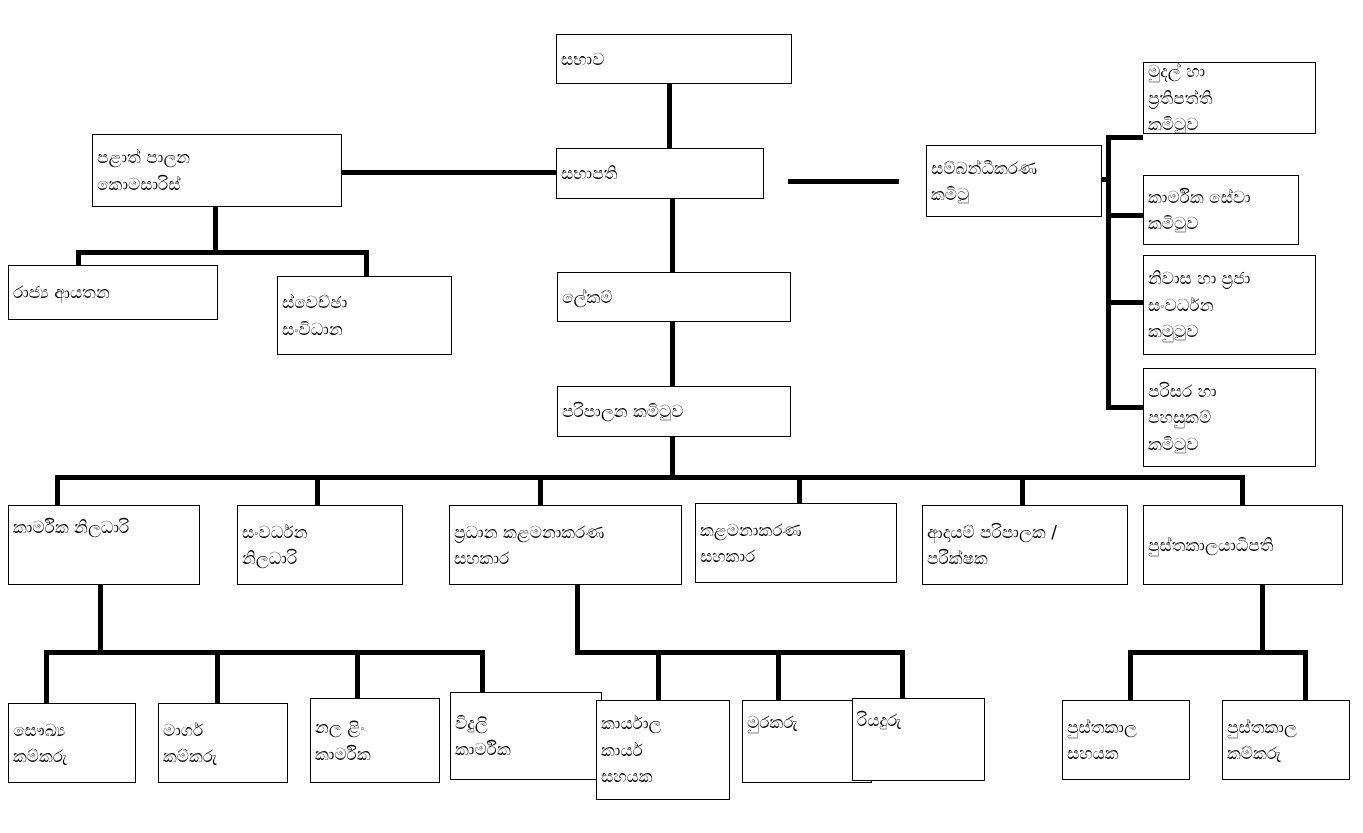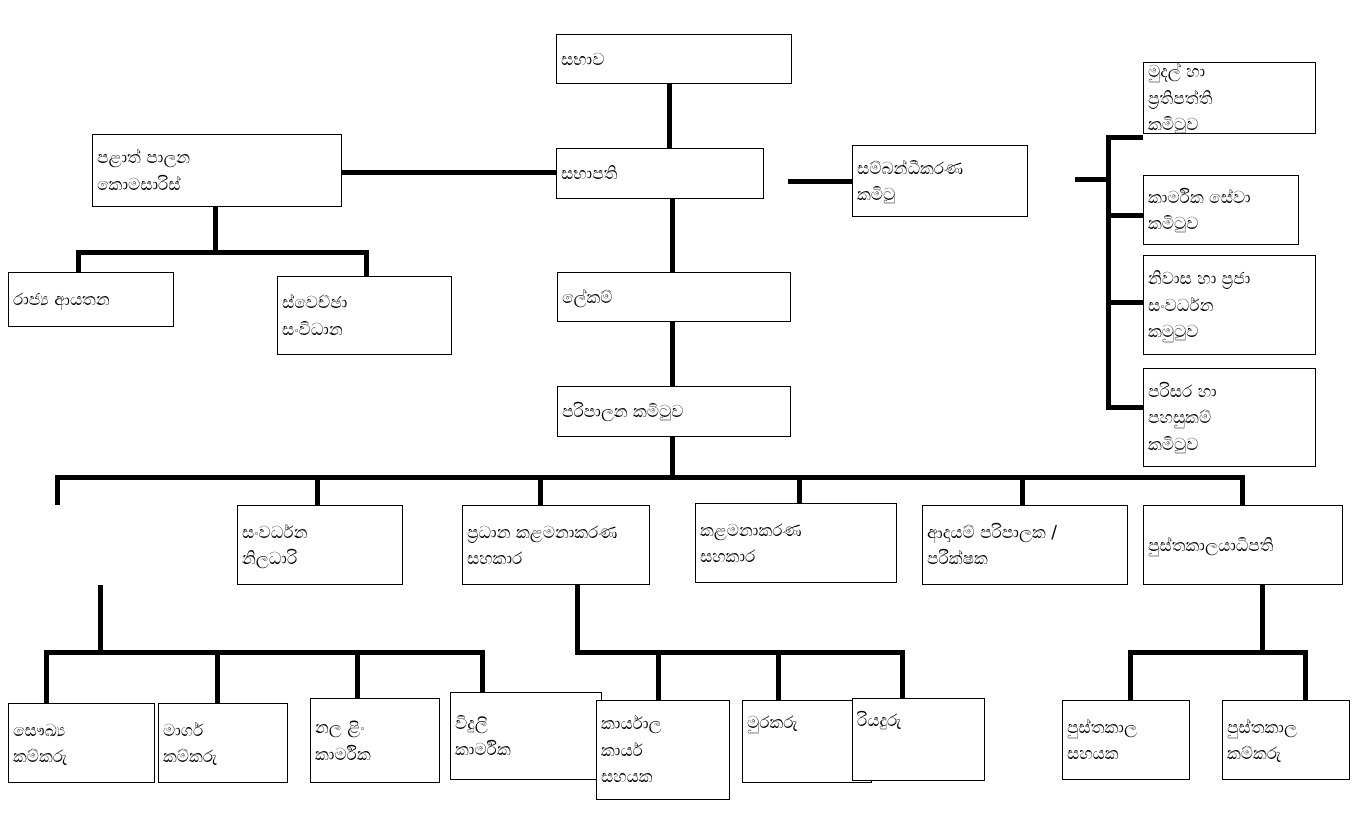--- a/index.html
+++ b/index.html
@@ -76,21 +76,21 @@
   <div class="node" style="left:556px;top:34px;width:236px;height:50px">
     <span class="lbl">සභාව</span>
   </div>
   <div class="node" style="left:556px;top:148px;width:208px;height:51px">
     <span class="lbl">සභාපති</span>
   </div>
   <div class="node" style="left:92px;top:134px;width:250px;height:73px">
     <span class="lbl">පළාත් පාලන
 කොමසාරිස්</span>
   </div>
-  <div class="node" style="left:852px;top:145px;width:176px;height:72px">
+  <div class="node" style="left:926px;top:145px;width:176px;height:72px">
     <span class="lbl">සම්බන්ධීකරණ
 කමිටු</span>
   </div>
   <div class="node" style="left:1143px;top:62px;width:173px;height:72px">
     <span class="lbl">මුදල් හා
 ප්‍රතිපත්ති
 කමිටුව</span>
   </div>
   <div class="node" style="left:1143px;top:175px;width:156px;height:70px">
     <span class="lbl">කාර්මික සේවා
@@ -99,53 +99,56 @@
   <div class="node" style="left:1143px;top:255px;width:173px;height:100px">
     <span class="lbl">නිවාස හා ප්‍රජා
 සංවර්ධන
 කමුටුව</span>
   </div>
   <div class="node" style="left:1143px;top:368px;width:173px;height:99px">
     <span class="lbl">පරිසර හා
 පහසුකම්
 කමිටුව</span>
   </div>
-  <div class="node" style="left:8px;top:272px;width:166px;height:55px">
+  <div class="node" style="left:8px;top:265px;width:210px;height:55px">
     <span class="lbl">රාජ්‍ය ආයතන</span>
   </div>
   <div class="node" style="left:277px;top:276px;width:175px;height:79px">
     <span class="lbl">ස්වෙච්ඡා
 සංවිධාන</span>
   </div>
   <div class="node" style="left:557px;top:272px;width:234px;height:50px">
     <span class="lbl">ලේකම්</span>
   </div>
   <div class="node" style="left:557px;top:386px;width:234px;height:51px">
     <span class="lbl">පරිපාලන කමිටුව</span>
   </div>
+  <div class="node ta-top" style="left:8px;top:505px;width:192px;height:80px">
+    <span class="lbl">කාර්මික නිලධාරි</span>
+  </div>
   <div class="node" style="left:237px;top:505px;width:166px;height:80px">
     <span class="lbl">සංවර්ධන
 නිලධාරි</span>
   </div>
-  <div class="node" style="left:462px;top:505px;width:188px;height:80px">
+  <div class="node" style="left:449px;top:505px;width:233px;height:80px">
     <span class="lbl">ප්‍රධාන කළමනාකරණ
 සහකාර</span>
   </div>
   <div class="node" style="left:695px;top:503px;width:202px;height:80px">
     <span class="lbl">කළමනාකරණ
 සහකාර</span>
   </div>
   <div class="node" style="left:922px;top:505px;width:206px;height:80px">
     <span class="lbl">ආදායම් පරිපාලක /
 පරීක්ෂක</span>
   </div>
   <div class="node" style="left:1143px;top:505px;width:200px;height:80px">
     <span class="lbl">පුස්තකාලයාධිපති</span>
   </div>
-  <div class="node" style="left:8px;top:703px;width:147px;height:80px">
+  <div class="node" style="left:8px;top:703px;width:128px;height:80px">
     <span class="lbl">සෞඛ්‍ය
 කම්කරු</span>
   </div>
   <div class="node" style="left:158px;top:703px;width:130px;height:80px">
     <span class="lbl">මාර්ග
 කම්කරු</span>
   </div>
   <div class="node" style="left:310px;top:698px;width:130px;height:85px">
     <span class="lbl">නල ළිං
 කාර්මික</span>

